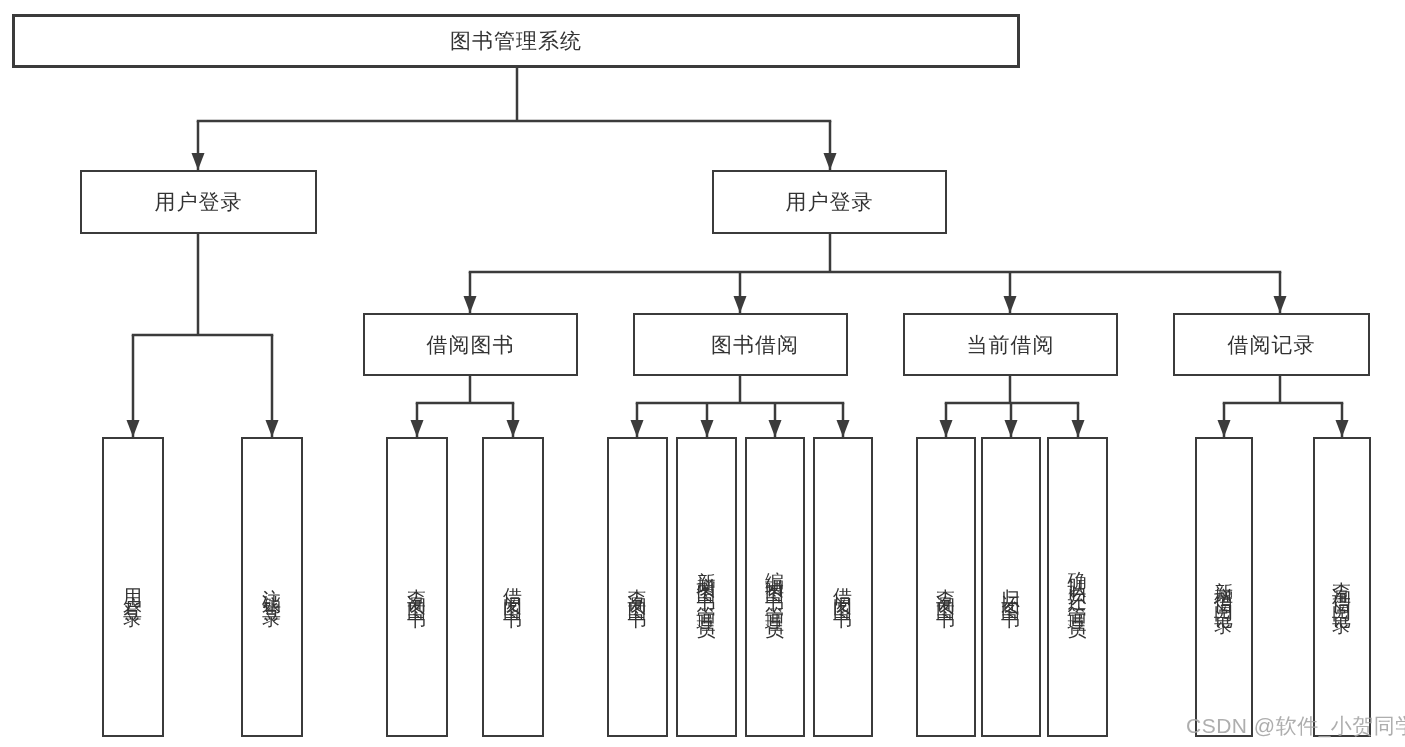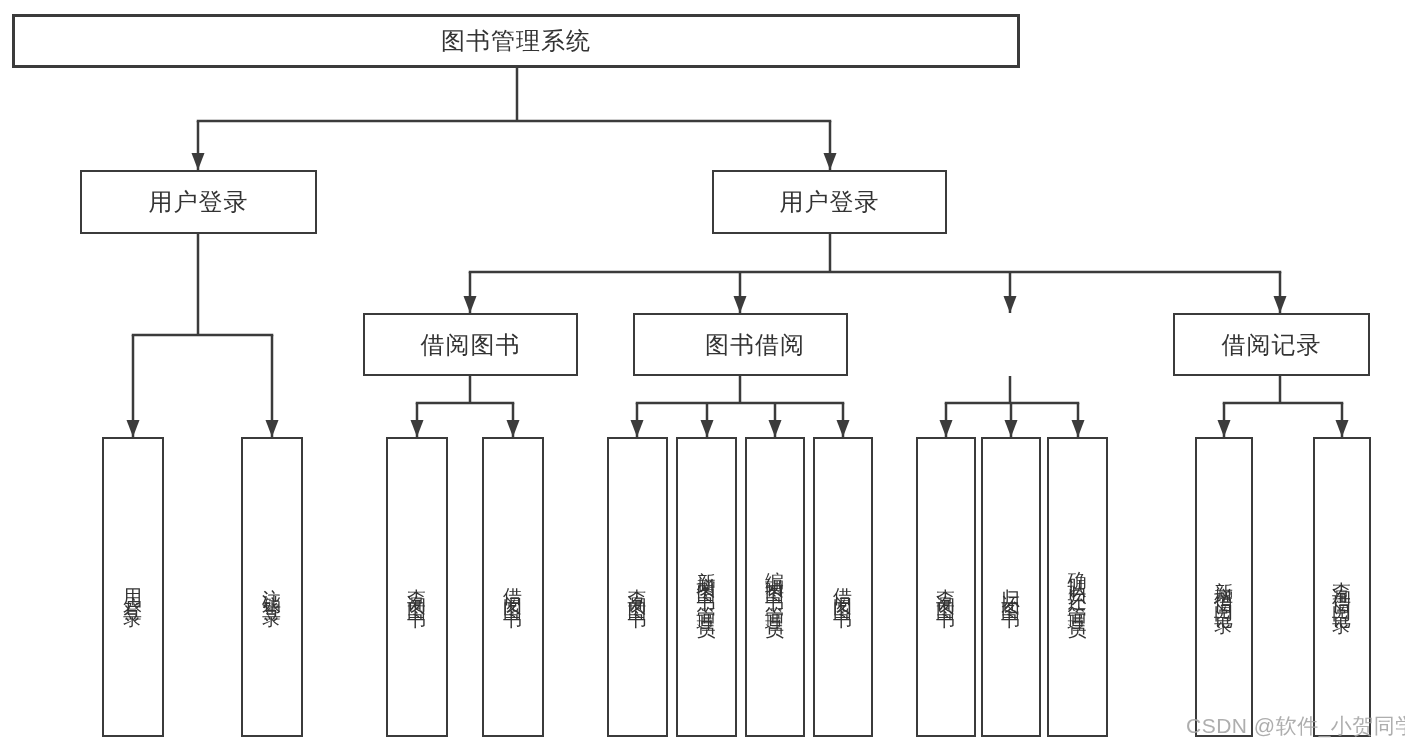--- a/index.html
+++ b/index.html
@@ -24,21 +24,21 @@
     background: #ffffff;
     border: 2px solid #3b3b3b;
     box-sizing: border-box;
     display: flex;
     align-items: center;
     justify-content: center;
     z-index: 2;
   }
   .node.root { border-width: 3px; }
   .hnode span {
-    font-size: 24px;
+    font-size: 21px;
     letter-spacing: 1px;
     white-space: nowrap;
   }
   .vnode span {
     writing-mode: vertical-rl;
     text-orientation: mixed;
     font-size: 19px;
     letter-spacing: 7px;
     line-height: 1;
     white-space: nowrap;
@@ -118,20 +118,23 @@
   <div class="node hnode" style="left:712px; top:170px; width:235px; height:64px;">
     <span>用户登录</span>
   </div>
 
   <div class="node hnode" style="left:363px; top:313px; width:215px; height:63px;">
     <span>借阅图书</span>
   </div>
   <div class="node hnode" style="left:633px; top:313px; width:215px; height:63px;padding-left:29px;">
     <span>图书借阅</span>
   </div>
+  <div class="node hnode" style="left:903px; top:313px; width:215px; height:63px;">
+    <span>当前借阅</span>
+  </div>
   <div class="node hnode" style="left:1173px; top:313px; width:197px; height:63px;">
     <span>借阅记录</span>
   </div>
 
   <div class="node vnode" style="left:102px; top:437px; width:62px; height:300px;">
     <span>用户登录</span>
   </div>
   <div class="node vnode" style="left:241px; top:437px; width:62px; height:300px;">
     <span>注销登录</span>
   </div>

